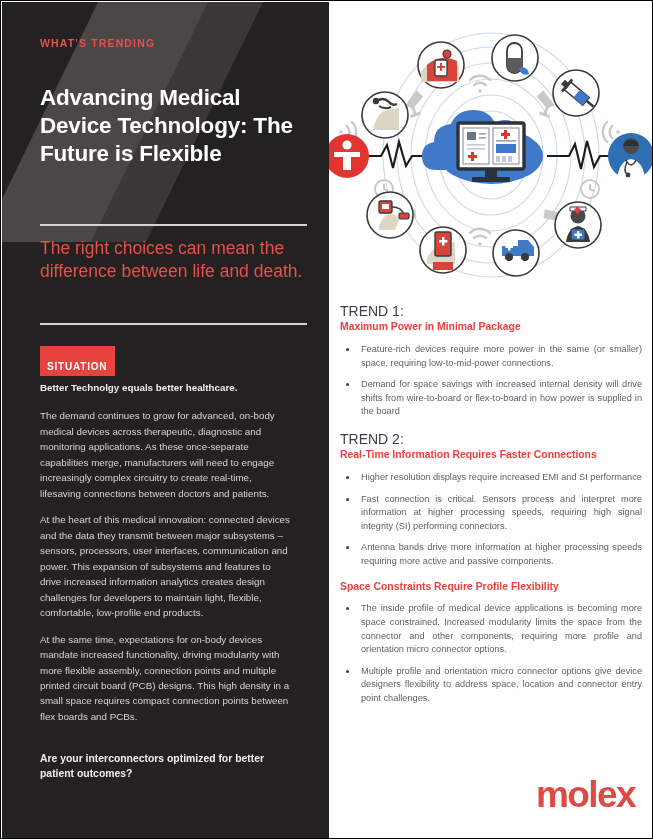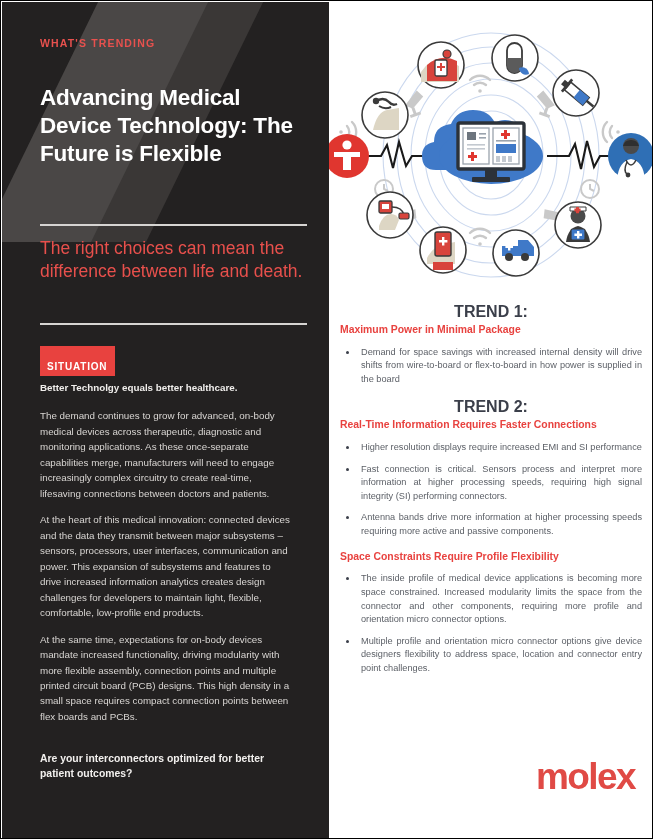--- a/index.html
+++ b/index.html
@@ -146,24 +146,23 @@
   }
   .trends {
     position: absolute;
     left: 11px;
     top: 300px;
     width: 302px;
   }
   .trend { margin-bottom: 11px; }
   .trend-label {
     color: #3b3f4a;
-    font-size: 16px;
-    font-weight: bold;
+    font-size: 14px;
+    font-weight: normal;
     line-height: 1.3;
-    text-align: center;
   }
   .trend-title {
     color: #e8423f;
     font-size: 10.4px;
     font-weight: bold;
     line-height: 1.32;
     text-align: justify;
     text-align-last: left;
     margin-bottom: 9px;
   }
@@ -189,21 +188,21 @@
     left: 6px;
     top: 5px;
     width: 3px;
     height: 3px;
     background: #3b3f4a;
     border-radius: 50%;
   }
   .logo {
     position: absolute;
     right: 18px;
-    bottom: 44px;
+    bottom: 26px;
     color: #e04a45;
     font-size: 37px;
     font-weight: bold;
     letter-spacing: -1.6px;
     line-height: 1;
   }
 </style>
 </head>
 <body>
 
@@ -419,20 +418,21 @@
         </g>
       </svg>
     </div>
 
     <div class="trends">
 
       <div class="trend">
         <div class="trend-label">TREND 1:</div>
         <div class="trend-title">Maximum Power in Minimal Package</div>
         <ul class="bullets">
+          <li>Feature-rich devices require more power in the same (or smaller) space, requiring low-to-mid-power connections.</li>
           <li>Demand for space savings with increased internal density will drive shifts from wire-to-board or flex-to-board in how power is supplied in the board</li>
         </ul>
       </div>
 
       <div class="trend">
         <div class="trend-label">TREND 2:</div>
         <div class="trend-title justified">Real-Time Information Requires Faster Connections</div>
         <ul class="bullets">
           <li>Higher resolution displays require increased EMI and SI performance</li>
           <li>Fast connection is critical. Sensors process and interpret more information at higher processing speeds, requiring high signal integrity (SI) performing connectors.</li>

